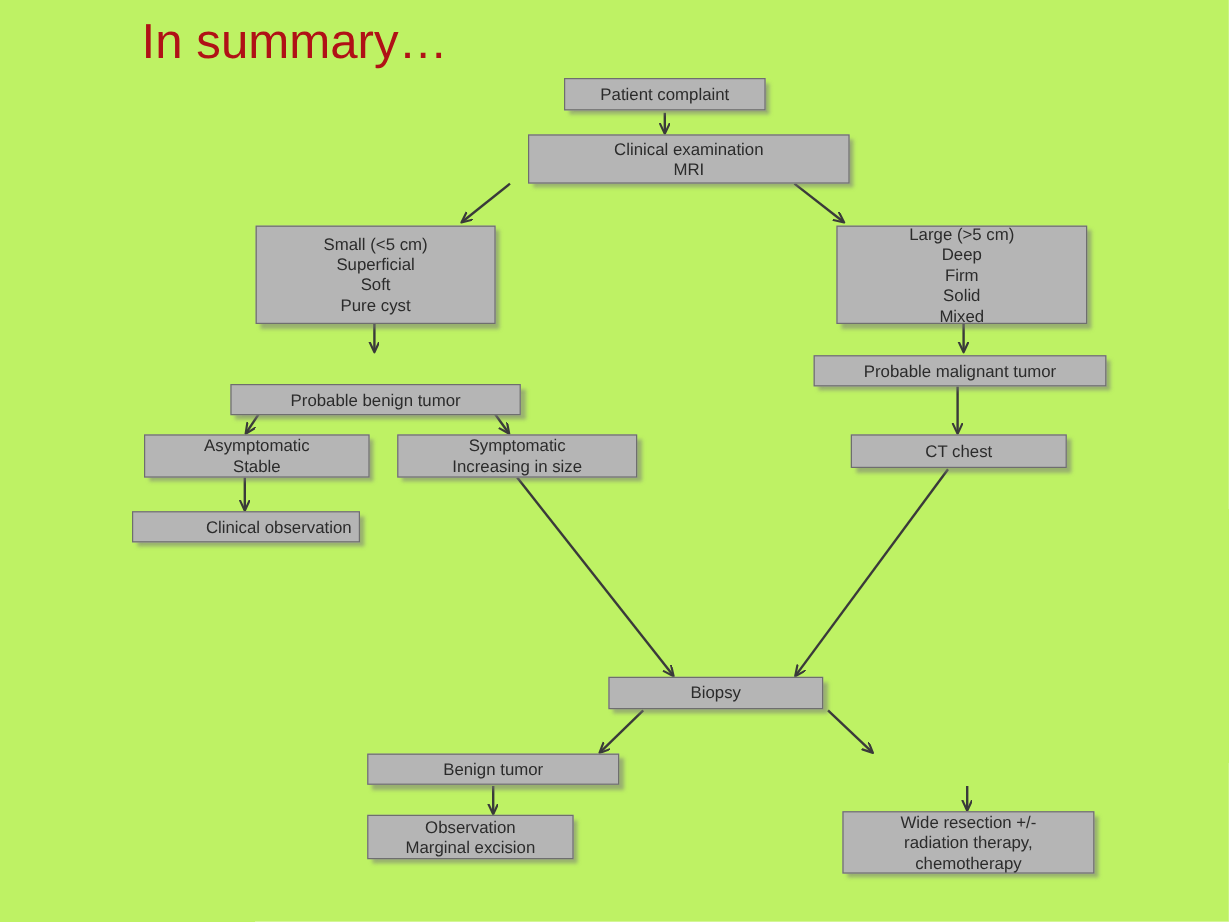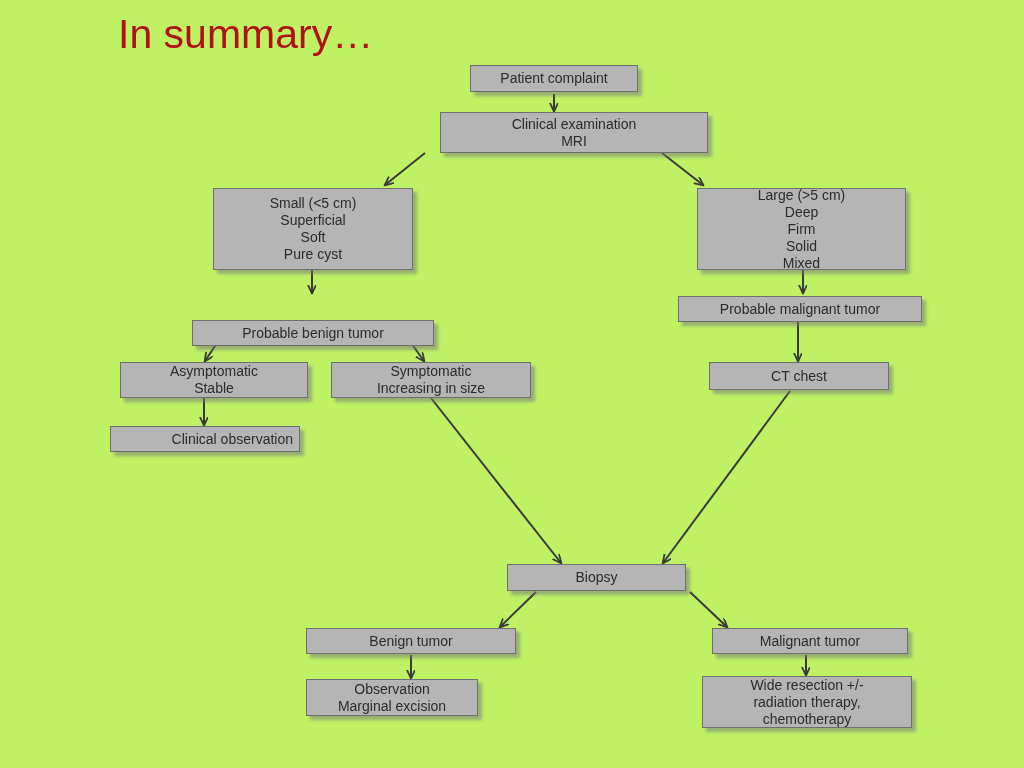--- a/index.html
+++ b/index.html
@@ -170,23 +170,20 @@
     </div>
 
     <div class="node" style="left:507px; top:564px; width:179px; height:27px;">
       <span class="node-text">Biopsy</span>
     </div>
 
     <div class="node" style="left:306px; top:628px; width:210px; height:26px;">
       <span class="node-text">Benign tumor</span>
     </div>
 
-    <div class="node" style="left:712px; top:628px; width:196px; height:26px;">
-      <span class="node-text">Malignant tumor</span>
-    </div>
 
     <div class="node" style="left:306px; top:679px; width:172px; height:37px;">
       <span class="node-text">Observation
 Marginal excision</span>
     </div>
 
     <div class="node" style="left:702px; top:676px; width:210px; height:52px;">
       <span class="node-text">Wide resection +/-
 radiation therapy,
 chemotherapy</span>

